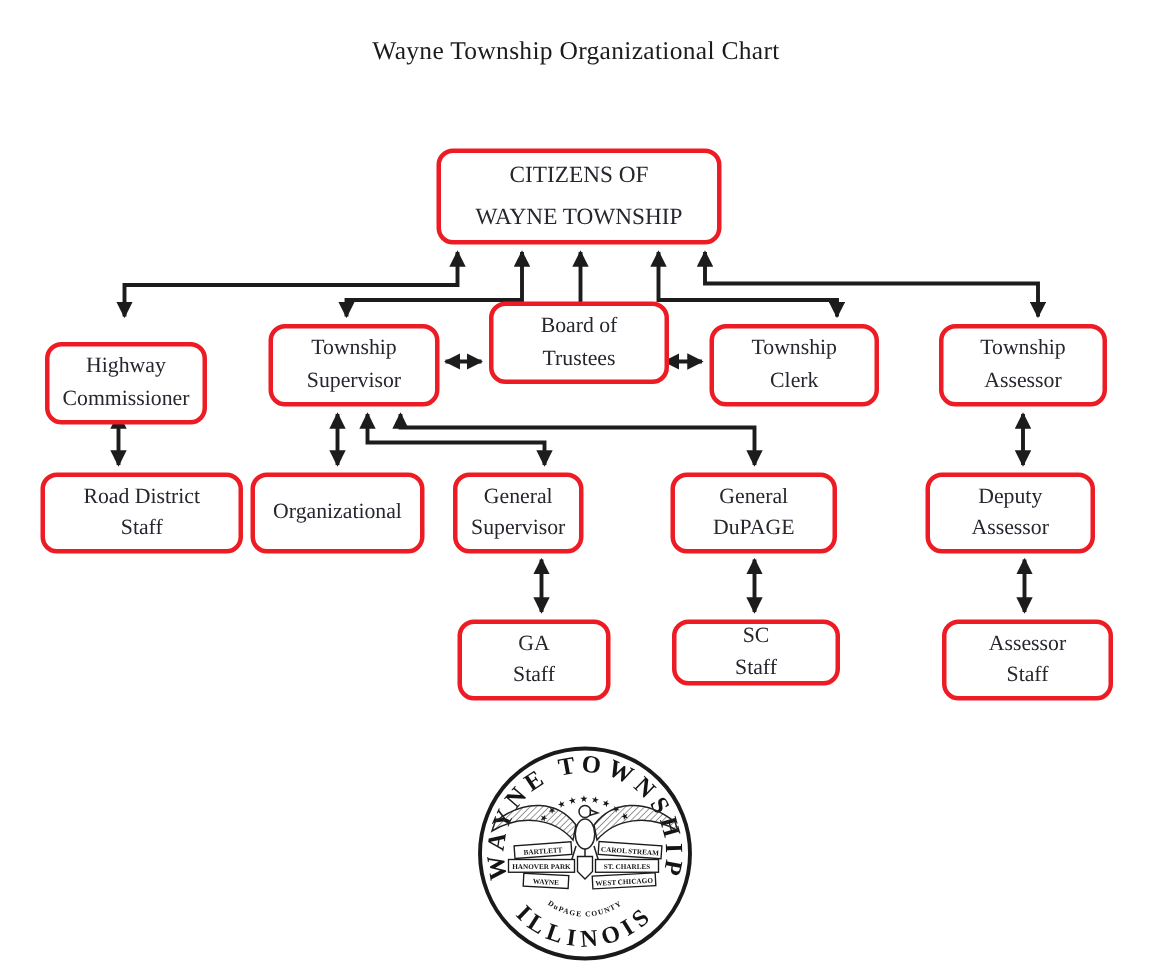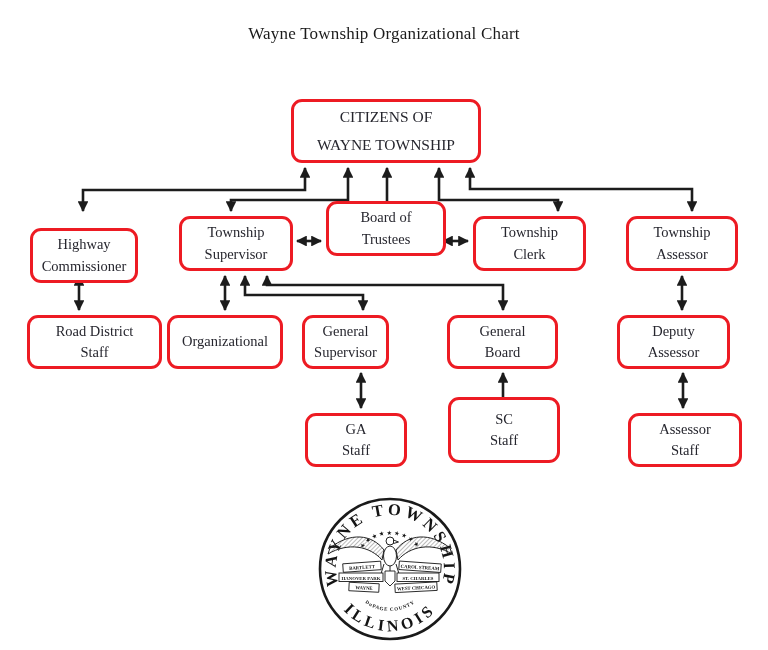--- a/index.html
+++ b/index.html
@@ -85,34 +85,34 @@
     <span>Organizational</span>
   </div>
 
   <div class="node" style="left:302px;top:315px;width:87px;height:54px;">
     <span>General</span>
     <span>Supervisor</span>
   </div>
 
   <div class="node" style="left:447px;top:315px;width:111px;height:54px;">
     <span>General</span>
-    <span>Board</span>
+    <span>DuPAGE</span>
   </div>
 
   <div class="node" style="left:617px;top:315px;width:113px;height:54px;">
     <span>Deputy</span>
     <span>Assessor</span>
   </div>
 
   <div class="node" style="left:305px;top:413px;width:102px;height:54px;">
     <span>GA</span>
     <span>Staff</span>
   </div>
 
-  <div class="node" style="left:448px;top:397px;width:112px;height:66px;">
+  <div class="node" style="left:448px;top:413px;width:112px;height:44px;">
     <span>SC</span>
     <span>Staff</span>
   </div>
 
   <div class="node" style="left:628px;top:413px;width:114px;height:54px;">
     <span>Assessor</span>
     <span>Staff</span>
   </div>
 
   <svg class="seal" width="152" height="156" viewBox="0 0 152 156">

